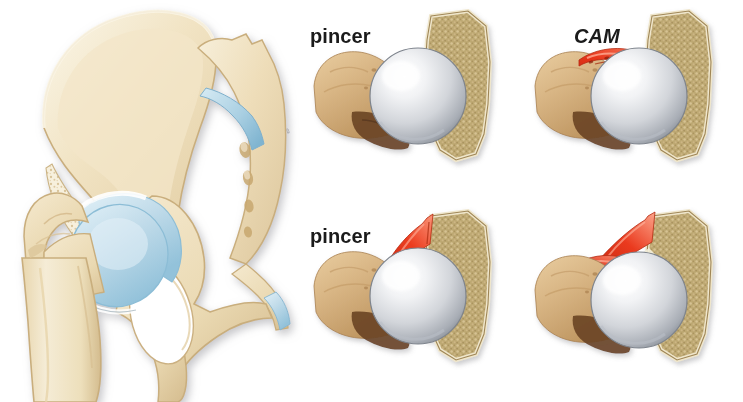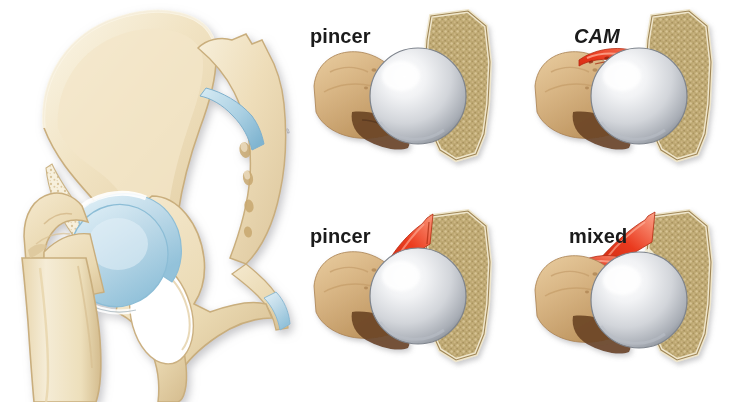--- a/index.html
+++ b/index.html
@@ -381,21 +381,20 @@
                 C98 152 80 148 66 140 C56 134 50 124 52 112 Z" fill="#6b4526" opacity="0.92"></path>
         </g>
 
         <circle cx="118" cy="96" r="48" fill="url(#headN)" stroke="#7e848d" stroke-width="1.2"></circle>
         <ellipse cx="101" cy="76" rx="19" ry="15" fill="#ffffff" opacity="0.85" filter="url(#softBlur)"></ellipse>
         <path d="M80 122 C92 140 122 146 144 130" fill="none" stroke="#b9bec6" stroke-width="3" opacity="0.6"></path>
       </svg>
     </div>
 
     <div class="fai-cell c3">
-      <div class="fai-label">mixed</div>
       <svg class="fai-art" viewBox="0 0 222 201">
         <defs>
           <linearGradient id="redMix" x1="0" y1="1" x2="0.9" y2="0">
             <stop offset="0%" stop-color="#cd2b12"></stop>
             <stop offset="48%" stop-color="#ea3a1e"></stop>
             <stop offset="100%" stop-color="#fa9c82"></stop>
           </linearGradient>
         </defs>
 
         <g filter="url(#cellShadowN)">

